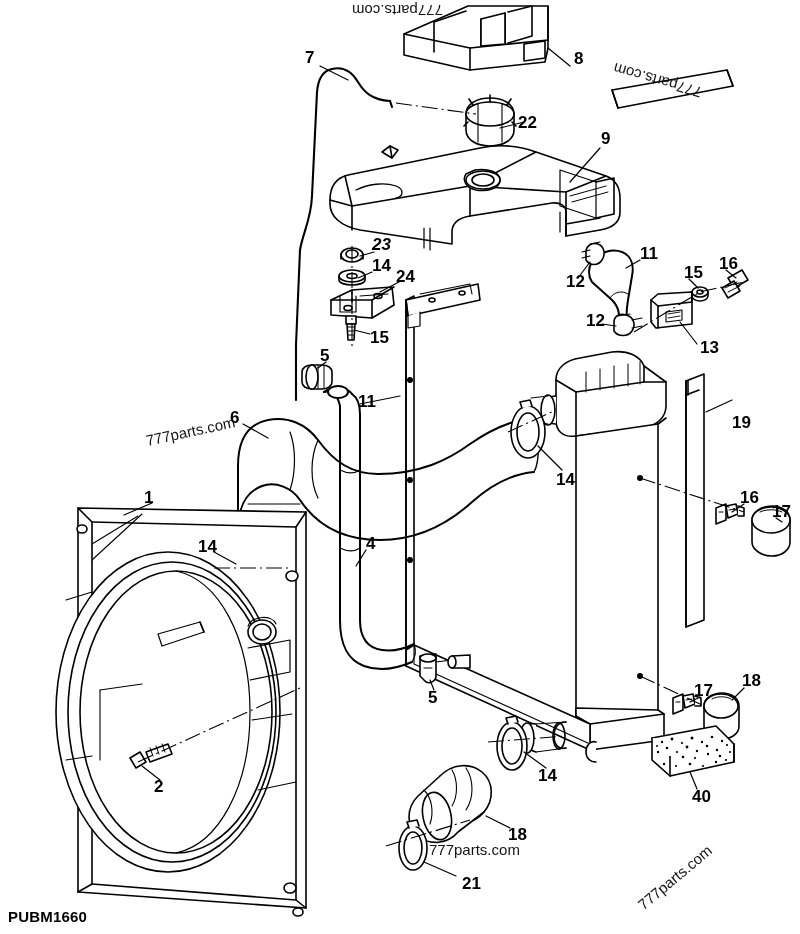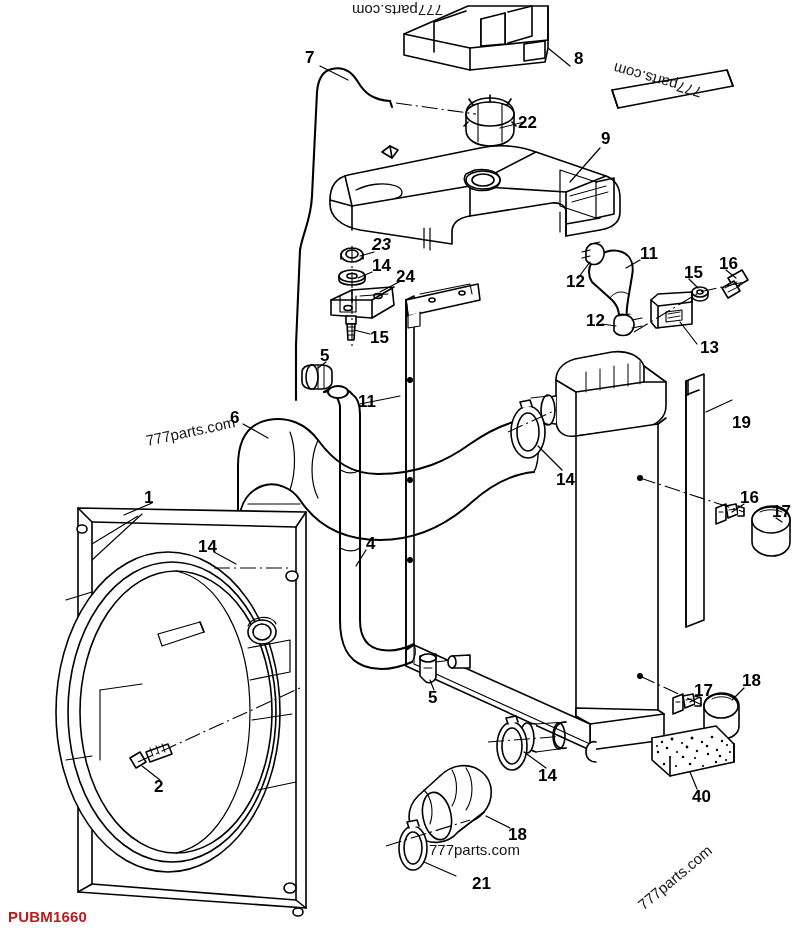--- a/index.html
+++ b/index.html
@@ -28,21 +28,21 @@
     color:#141414;
     white-space:nowrap;
     font-weight:400;
   }
   #docid{
     position:absolute;
     left:8px;top:908px;
     font-family:"Liberation Sans",sans-serif;
     font-weight:bold;
     font-size:15px;
-    color:#b91c1c;
+    color:#000000;
     letter-spacing:0.2px;
   }
 </style>
 </head>
 <body style="background: rgb(255, 255, 255);">
 
 <div id="stage">
 
   <svg class="layer" viewBox="0 0 800 934">
     <g fill="none" stroke="#000" stroke-width="1.6" stroke-linejoin="round" stroke-linecap="round">
@@ -517,17 +517,17 @@
   <div class="callout" style="left:366px;top:535px;">4</div>
 
   <div class="callout" style="left:428px;top:689px;">5</div>
   <div class="callout" style="left:694px;top:682px;">17</div>
   <div class="callout" style="left:742px;top:672px;">18</div>
   <div class="callout" style="left:692px;top:788px;">40</div>
 
   <div class="callout" style="left:154px;top:778px;">2</div>
   <div class="callout" style="left:538px;top:767px;">14</div>
   <div class="callout" style="left:508px;top:826px;">18</div>
-  <div class="callout" style="left:472px;top:875px;">21</div>
+  <div class="callout" style="left:462px;top:875px;">21</div>
 
   <div id="docid">PUBM1660</div>
 
 </div>
 
 </body></html>

